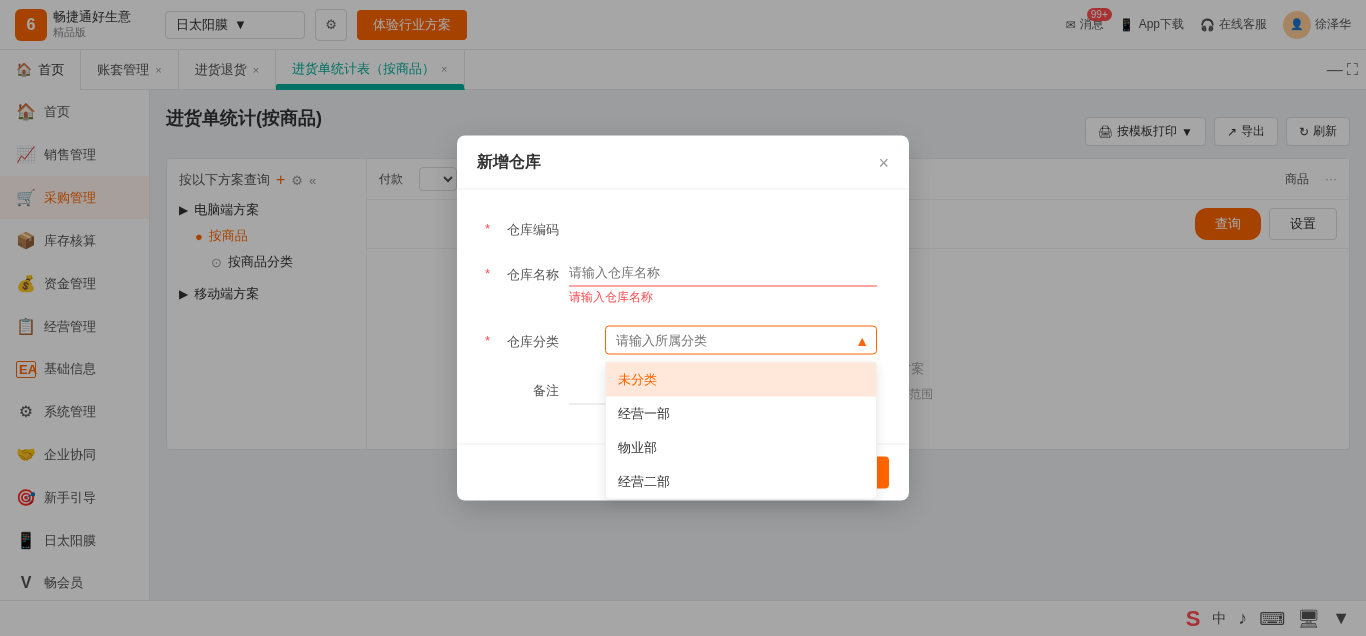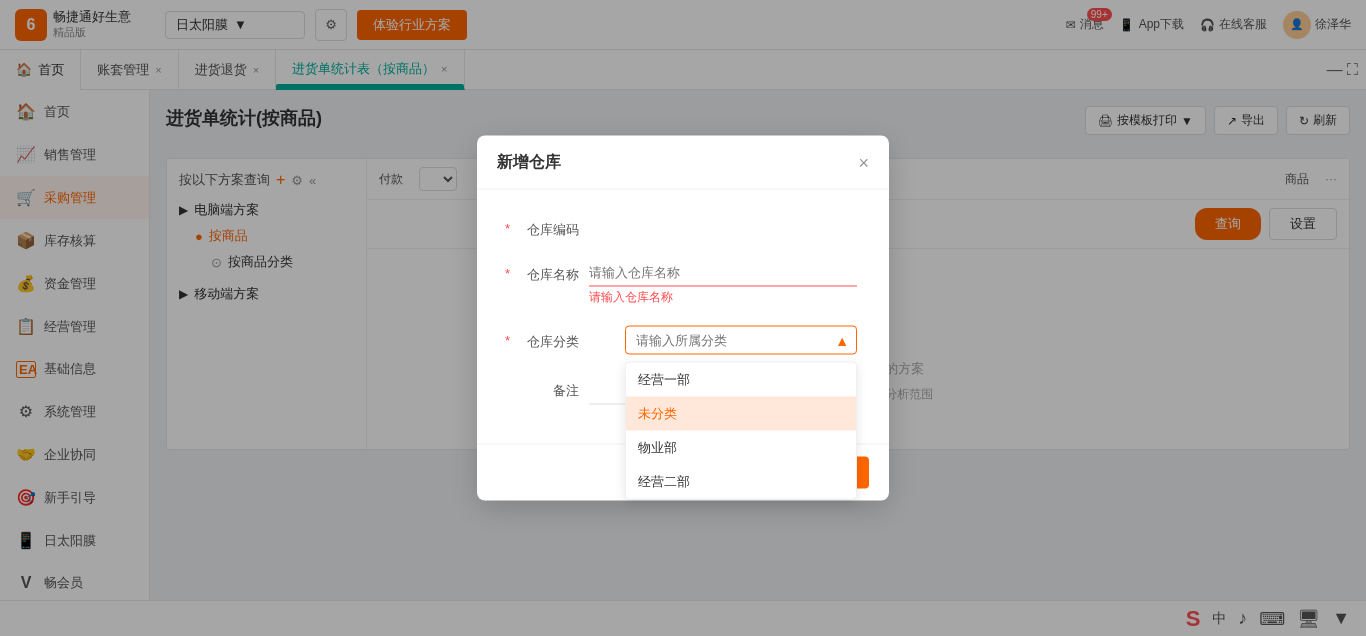--- a/index.html
+++ b/index.html
@@ -152,21 +152,21 @@
     .overlay {
       position: fixed; top: 0; left: 0; right: 0; bottom: 0;
       background: rgba(0,0,0,0.35); z-index: 100;
     }
 
     
     .dialog {
       position: fixed; top: 50%; left: 50%;
       transform: translate(-50%, -50%);
       background: #fff; border-radius: 8px; z-index: 200;
-      width: 412px; padding: 0; box-shadow: 0 8px 32px rgba(0,0,0,0.18);
+      width: 452px; padding: 0; box-shadow: 0 8px 32px rgba(0,0,0,0.18);
     }
     .dialog-header {
       display: flex; align-items: center; justify-content: space-between;
       padding: 16px 20px; border-bottom: 1px solid #f0f0f0;
     }
     .dialog-title { font-size: 16px; font-weight: bold; color: #333; }
     .dialog-close { cursor: pointer; color: #999; font-size: 18px; line-height: 1; }
     .dialog-body { padding: 24px 32px 16px; }
     .form-row { display: flex; align-items: flex-start; margin-bottom: 20px; }
     .form-label { width: 80px; font-size: 13px; color: #555; padding-top: 7px; text-align: right; padding-right: 10px; position: relative; }
@@ -350,21 +350,21 @@
       <span class="s-icon" style="font-weight:bold;">V</span>
       <span>畅会员</span>
     </div>
     <div class="sidebar-bottom">
       <div class="sidebar-bottom-btn">⚙</div>
       <div class="sidebar-bottom-btn" style="background:#ddd; color:#999;">🔊</div>
     </div>
   </div>
 
   <div class="content-area">
-    <div style="display:flex; align-items:flex-start; justify-content:space-between; margin-bottom:12px;">
+    <div style="display:flex; align-items:flex-end; justify-content:space-between; margin-bottom:12px;">
       <div class="page-title">进货单统计(按商品)</div>
       <div style="display:flex; gap:8px;">
         <button class="print-btn">
           <span>🖨</span>
           <span>按模板打印</span>
           <span>▼</span>
         </button>
         <button class="export-btn">
           <span>↗</span>
           <span>导出</span>
@@ -461,25 +461,25 @@
 
     <div class="form-row">
       <div class="form-label required">
         <span>仓库分类</span>
       </div>
       <div class="form-control" style="position:relative;">
         <div class="form-select-wrap">
           <input class="form-select-input" type="text" placeholder="请输入所属分类" style="">
           <span class="select-arrow">▲</span>
           <div class="dropdown-list">
+            <div class="dropdown-item selected">
+              <span>未分类</span>
+            </div>
             <div class="dropdown-item">
               <span>经营一部</span>
-            </div>
-            <div class="dropdown-item selected">
-              <span>未分类</span>
             </div>
             <div class="dropdown-item">
               <span>物业部</span>
             </div>
             <div class="dropdown-item">
               <span>经营二部</span>
             </div>
           </div>
         </div>
       </div>

